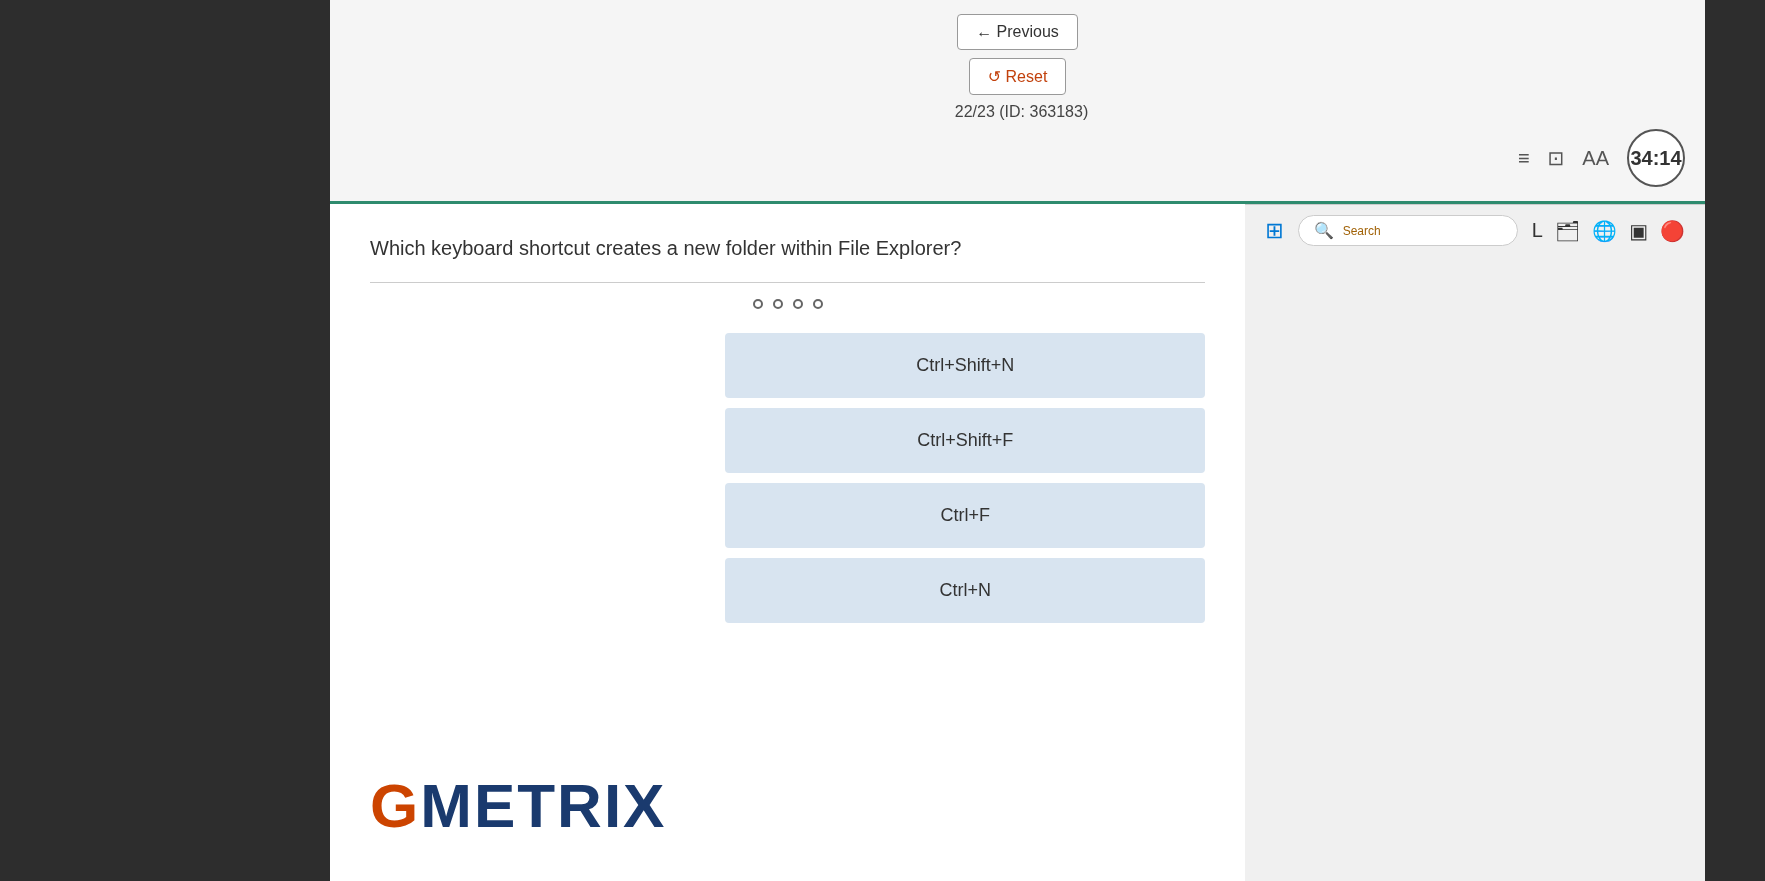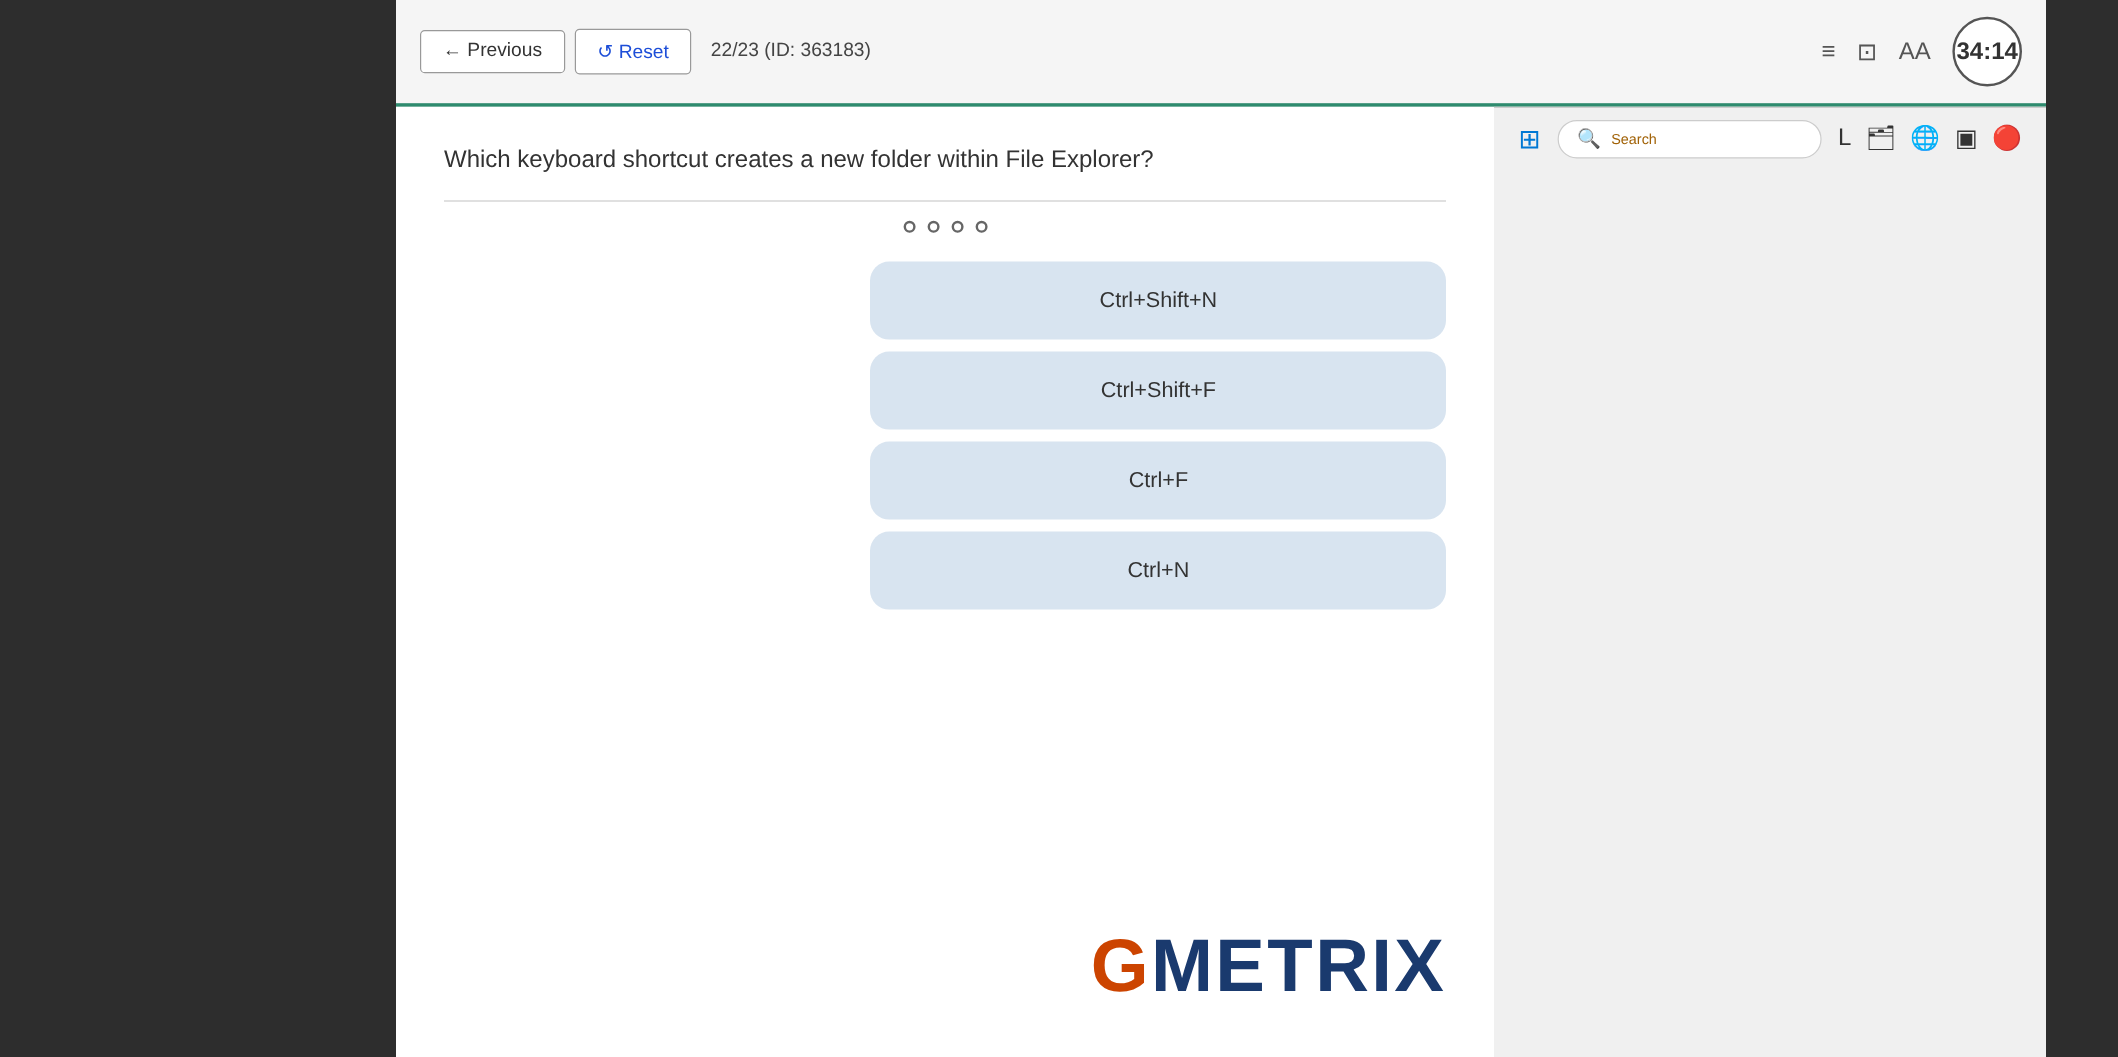--- a/index.html
+++ b/index.html
@@ -30,20 +30,21 @@
 
     
     .toolbar {
       background: #f5f5f5;
       border-bottom: 3px solid #2e8b6e;
       padding: 14px 20px;
       display: flex;
       align-items: center;
       gap: 8px;
       min-height: 85px;
+      flex-direction: column;
     }
 
     .btn-previous {
       background: white;
       border: 1px solid #999;
       border-radius: 4px;
       padding: 8px 18px;
       cursor: pointer;
       font-size: 16px;
       display: flex;
@@ -56,21 +57,21 @@
     .btn-reset {
       background: white;
       border: 1px solid #999;
       border-radius: 4px;
       padding: 8px 18px;
       cursor: pointer;
       font-size: 16px;
       display: flex;
       align-items: center;
       gap: 6px;
-      color: #1d4ed8;
+      color: #c2410c;
       font-family: 'Segoe UI', Arial, sans-serif;
     }
 
     .question-id {
       font-size: 16px;
       color: #444;
       margin-left: 8px;
     }
 
     .toolbar-right {
@@ -148,34 +149,34 @@
     .answers-list {
       display: flex;
       flex-direction: column;
       gap: 10px;
       width: 480px;
     }
 
     .answer-btn {
       background: #d8e4f0;
       border: none;
-      border-radius: 16px;
+      border-radius: 4px;
       padding: 22px 36px;
       font-size: 18px;
       color: #333;
       cursor: pointer;
       text-align: center;
       font-family: 'Segoe UI', Arial, sans-serif;
       transition: background 0.15s;
     }
 
     
     .logo-area {
       display: flex;
-      justify-content: flex-end;
+      justify-content: flex-start;
       align-items: center;
       padding: 20px 0 10px 0;
     }
 
     .logo-text {
       font-size: 62px;
       font-weight: 900;
       letter-spacing: 2px;
       color: #1a3a6e;
       font-family: Arial Black, Arial, sans-serif;

